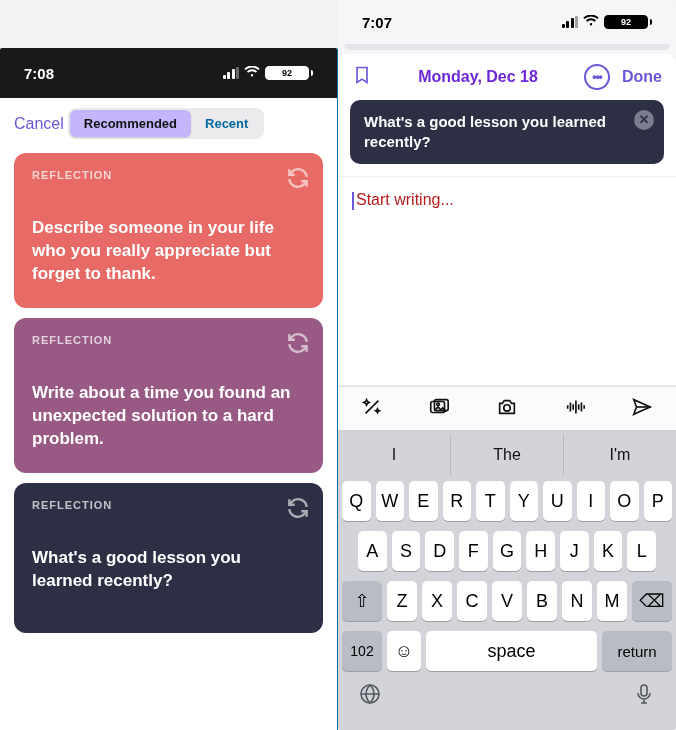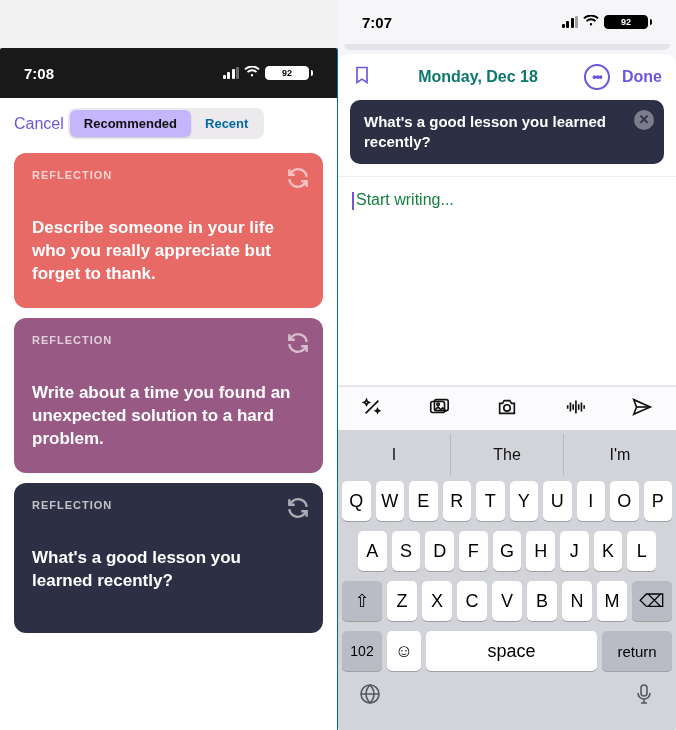--- a/index.html
+++ b/index.html
@@ -38,34 +38,34 @@
   .card .prompt { margin-top: 36px; font-size: 17px; font-weight: 700; line-height: 1.35; }
   .card .refresh { position: absolute; top: 12px; right: 12px; width: 26px; height: 26px; opacity: .6; }
   .card1 { background: #e76a66; }
   .card2 { background: #985a85; }
   .card3 { background: #2d3045; }
 
   
   .rs-wrap { background:#f6f6f8; height:100%; display:flex; flex-direction:column; }
   .sheet-edge { height: 6px; background: #e4e4ea; border-radius: 0 0 6px 6px; margin: 0 6px; }
   .rhead { display:flex; align-items:center; justify-content:space-between; padding: 10px 14px 8px; }
-  .date { font-weight: 700; font-size: 16px; color:#0f766e; }
+  .date { font-weight: 700; font-size: 16px; color:#6d28d9; }
   .done { color:#6b57d9; font-weight:600; font-size:16px; }
   .icon-circ { width:26px; height:26px; border:2px solid #6b57d9; border-radius:50%; display:flex; align-items:center; justify-content:center; color:#6b57d9; font-weight:700; font-size:12px; letter-spacing:-1px;}
   .bookmark { width:20px; height:24px; }
   .rhead-left, .rhead-right { display:flex; align-items:center; gap:12px; }
 
   
   .pill { margin: 2px 12px 12px; background:#2d3045; border-radius:10px; padding: 12px 14px; color:#fff; font-size:15px; font-weight:600; line-height:1.35; position:relative; }
   .pill .close { position:absolute; top:10px; right:10px; width:20px; height:20px; border-radius:50%; background:#7b7d8c; color:#2d3045; display:flex; align-items:center; justify-content:center; font-size:13px; font-weight:700; }
 
   
   .editor { flex: 0 0 auto; background:#fff; margin: 0 0 0 0; padding: 14px 14px; height: 210px; border-top:1px solid #eee; border-bottom:1px solid #eee; }
   .editor .cursor { display:inline-block; width:2px; height:18px; background:#6b57d9; vertical-align:middle; margin-right:2px; }
-  .editor .ph { color:#15803d; font-size:16px; }
+  .editor .ph { color:#b91c1c; font-size:16px; }
   .rs-body { background:#fff; flex:1; display:flex; flex-direction:column; border-radius: 10px 10px 0 0; margin-top:4px; }
 
   
   .tbar { display:flex; justify-content:space-around; align-items:center; height:44px; background:#fbfbfd; border-top:1px solid #e2e2e6; }
   .tbar svg, .tbar .glyph { width:22px; height:22px; color:#111; }
   .glyph { font-size:20px; }
 
   
   .kb { background:#d2d4da; padding-top:4px; }
   .sugg { display:flex; height:42px; }

